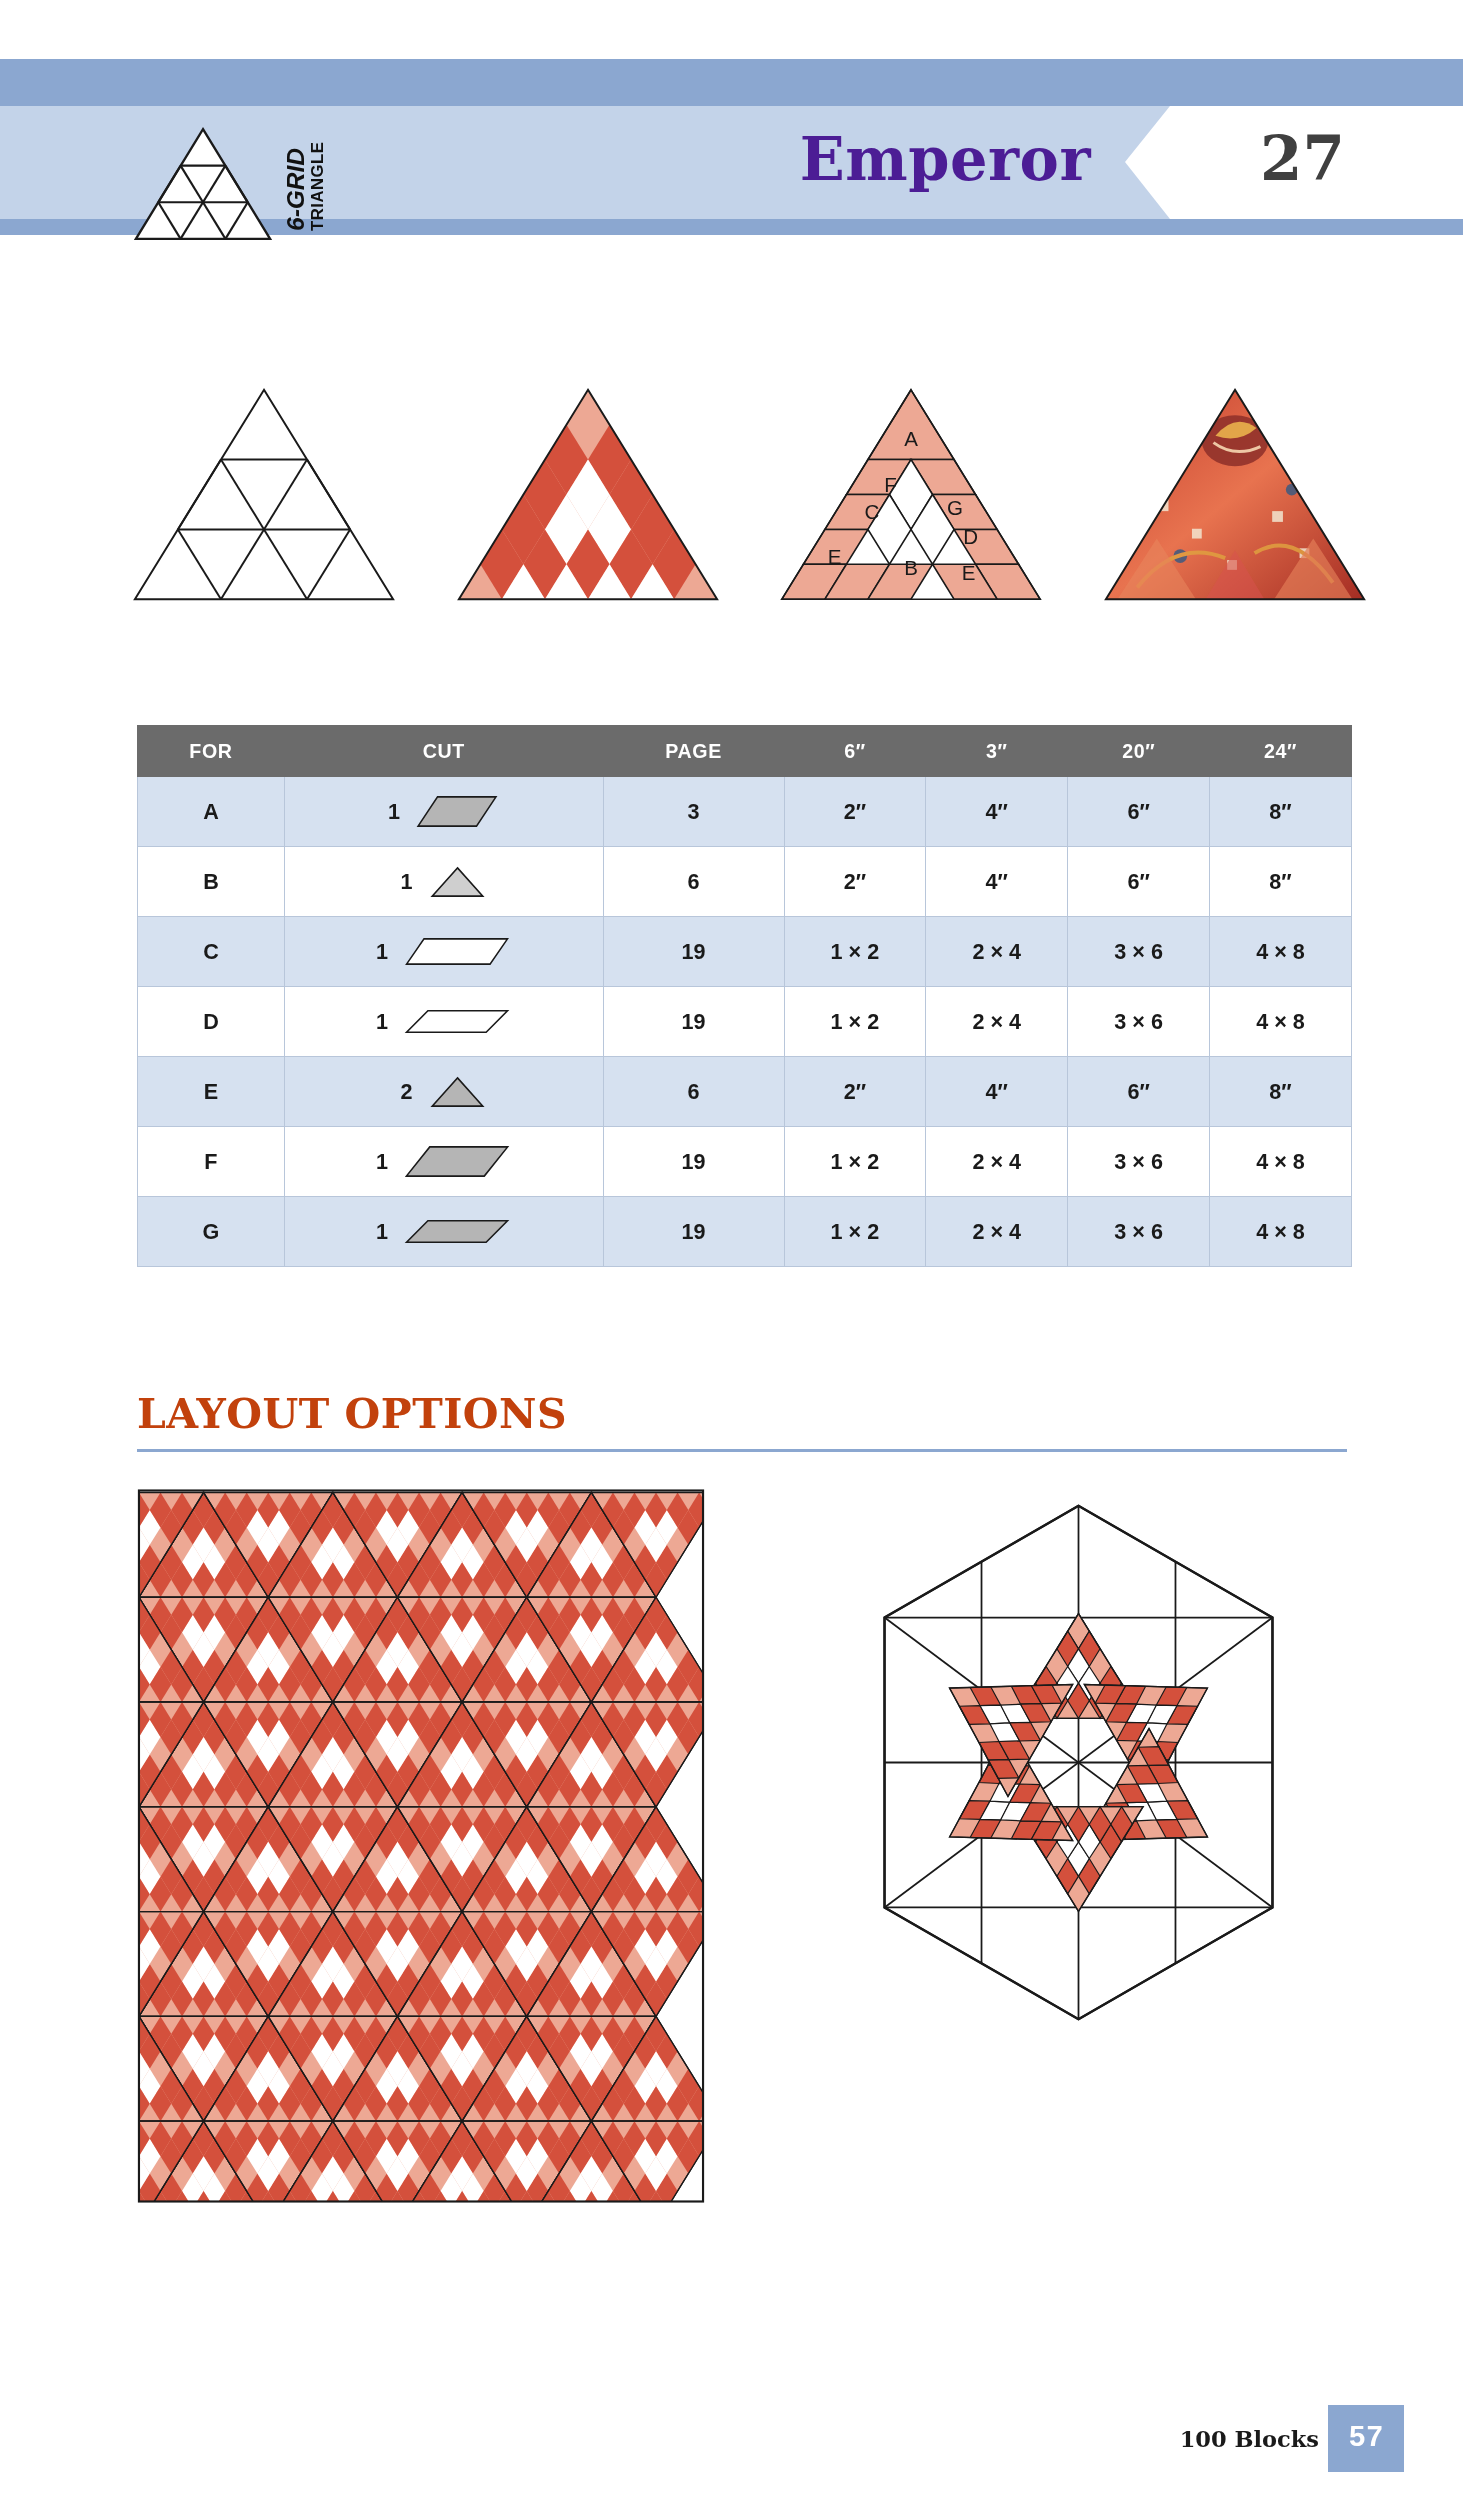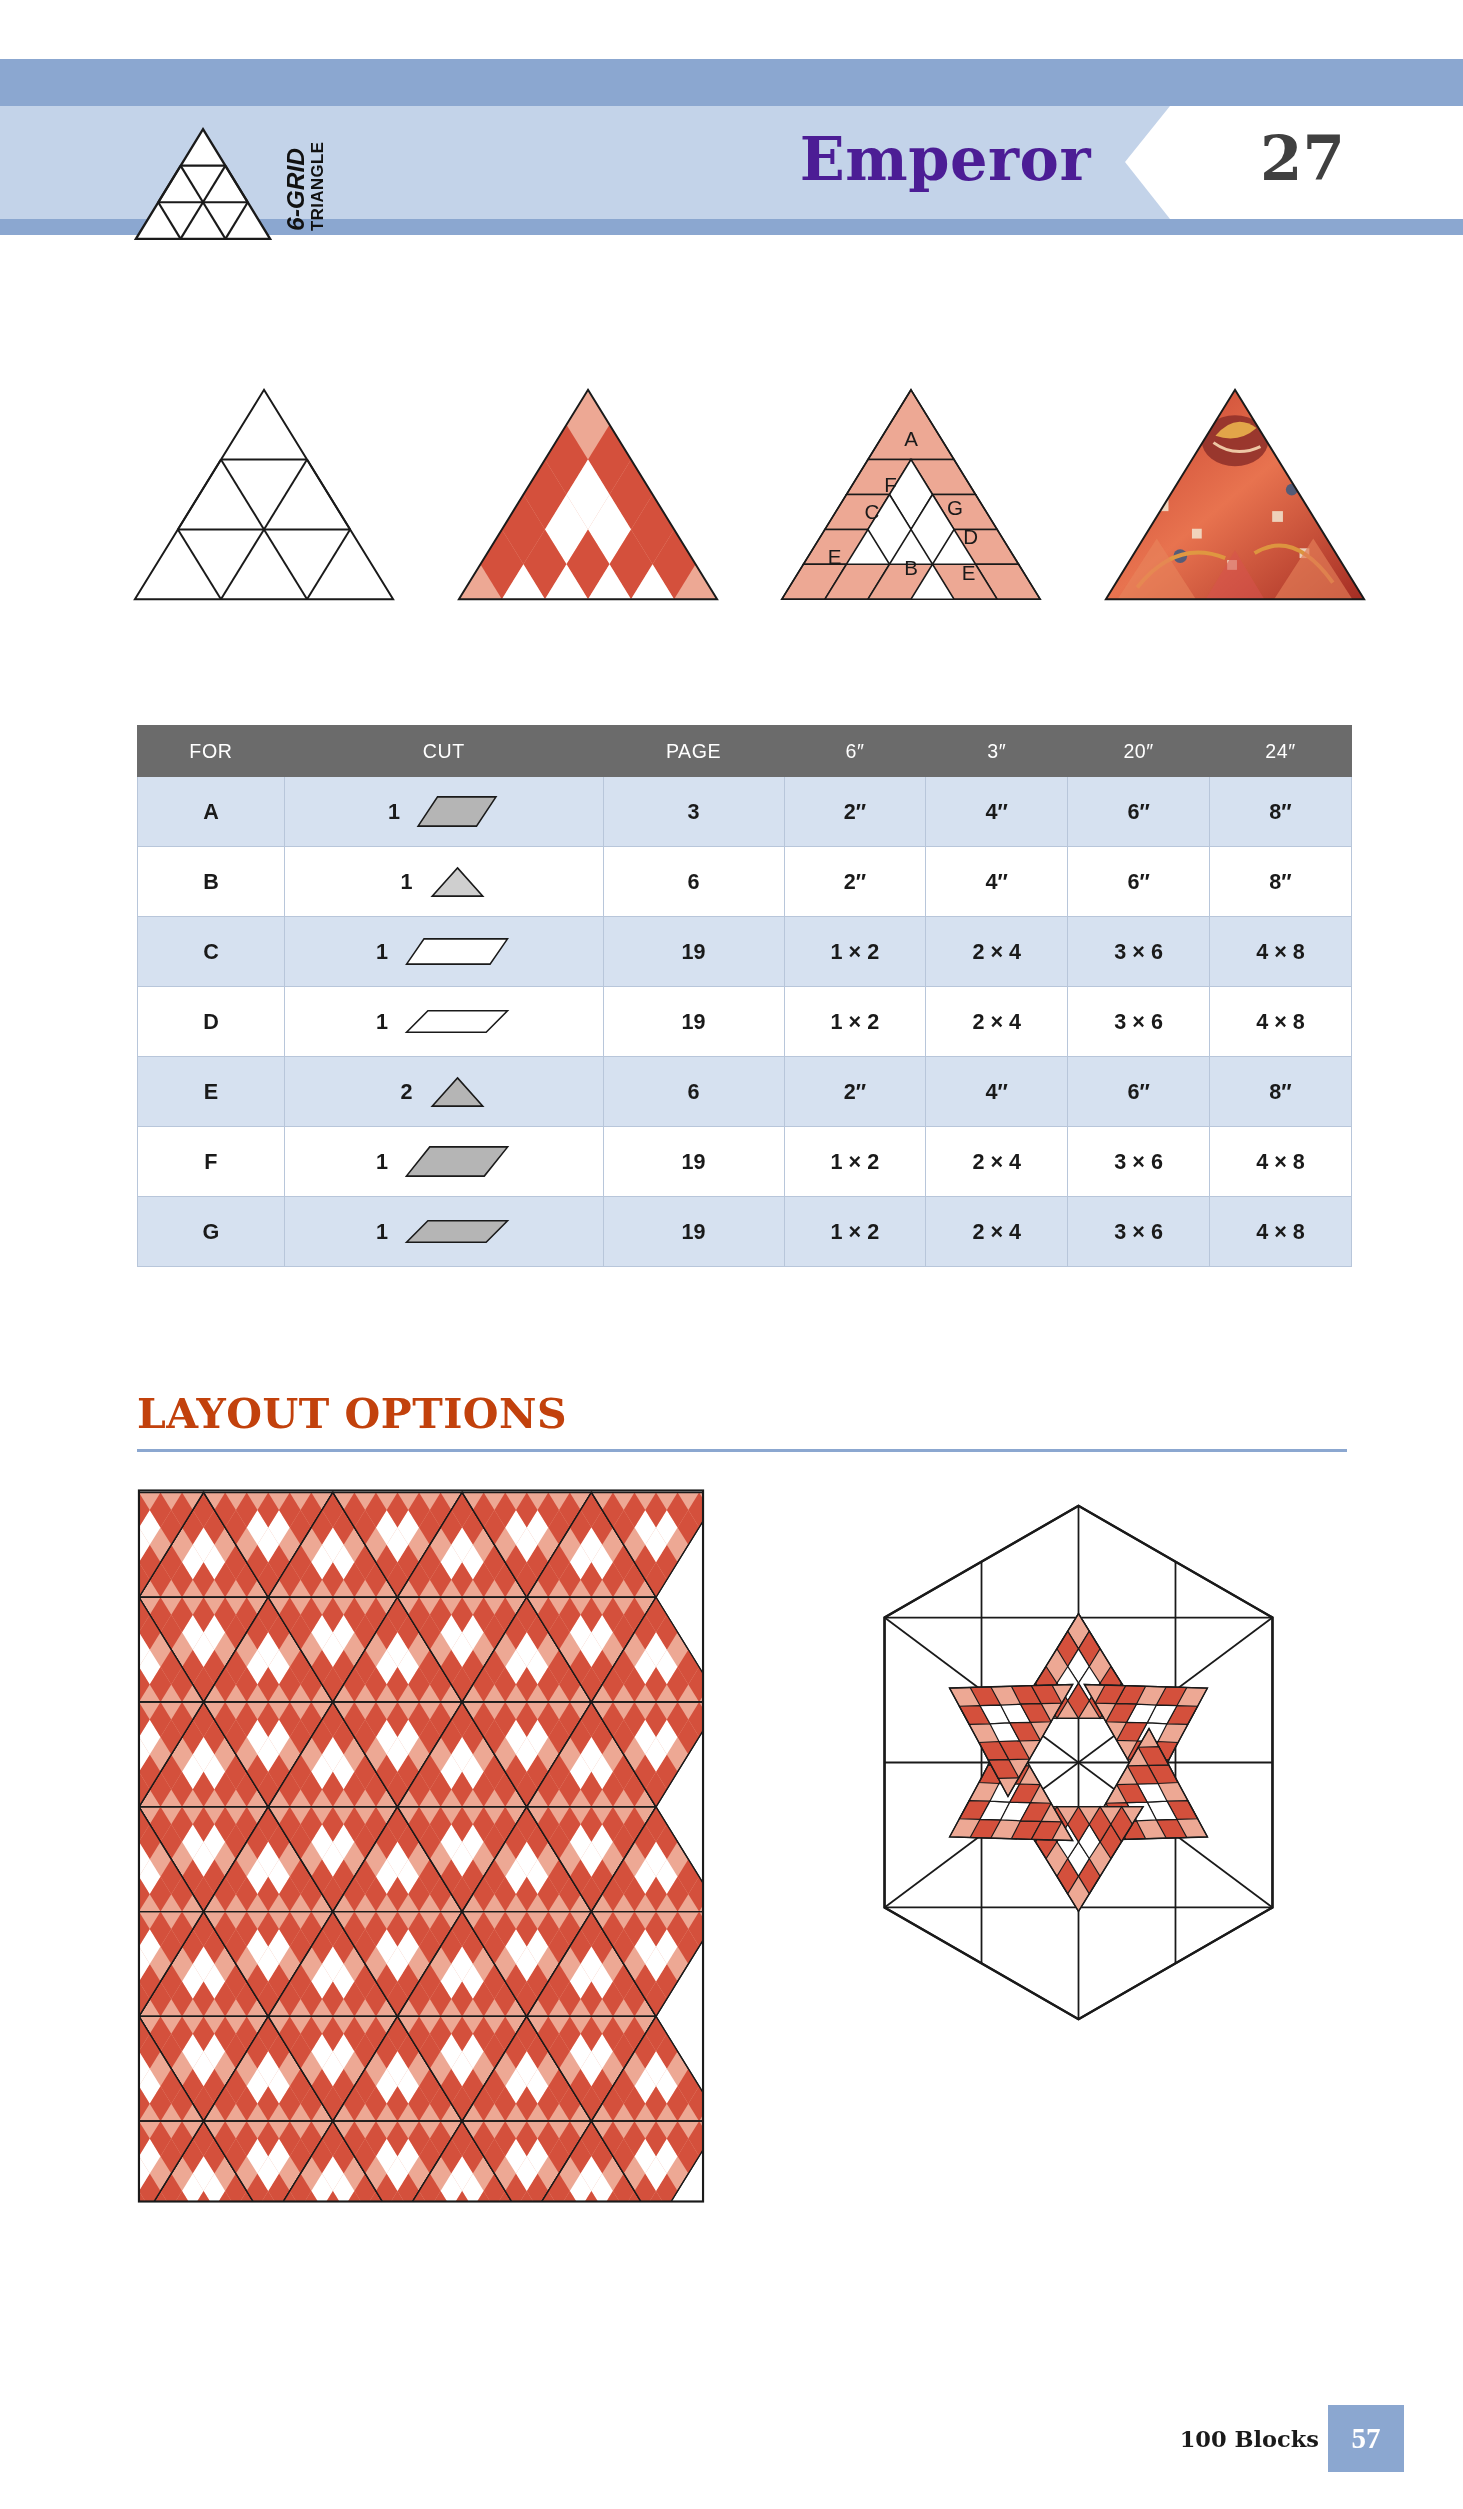--- a/index.html
+++ b/index.html
@@ -98,21 +98,21 @@
     width: 1215px;
   }
   table.cut-table {
     border-collapse: collapse;
     width: 1215px;
     font-size: 20.6px;
   }
   table.cut-table th {
     background: #6b6b6b;
     color: #ffffff;
-    font-weight: normal;
+    font-weight: bold;
     font-size: 19.6px;
     letter-spacing: 0.6px;
     height: 51px;
     border: 1px solid #6b6b6b;
   }
   table.cut-table td {
     height: 70px;
     text-align: center;
     vertical-align: middle;
     border: 1px solid #b8c6da;
@@ -167,21 +167,21 @@
     font-size: 22.5px;
     color: #1a1a1a;
     text-align: right;
   }
   .footer-page {
     position: absolute;
     right: 59px; bottom: 37px;
     width: 76px; height: 67px;
     background: #8ba7d0;
     color: #ffffff;
-    font-family: Liberation Serif, serif;
+    font-family: Liberation Mono, monospace;
     font-weight: bold;
     font-size: 29px;
     display: flex;
     align-items: center;
     justify-content: center;
   }
 </style>
 </head>
 <body>
 

